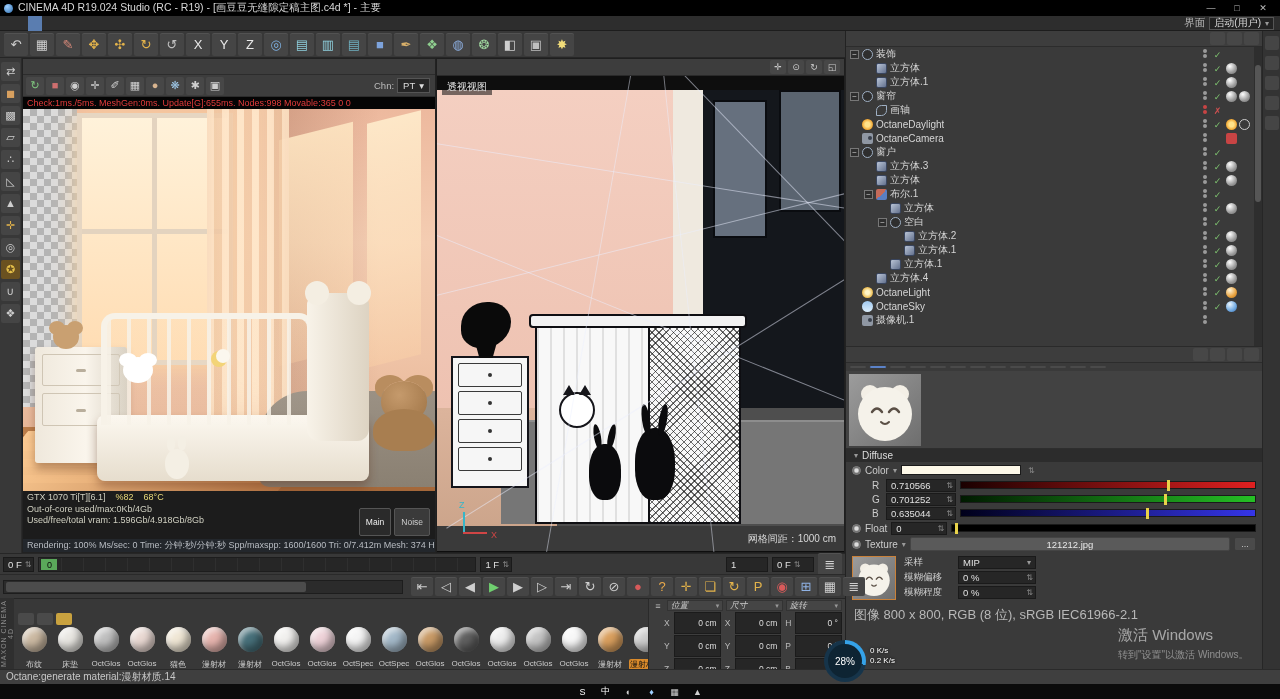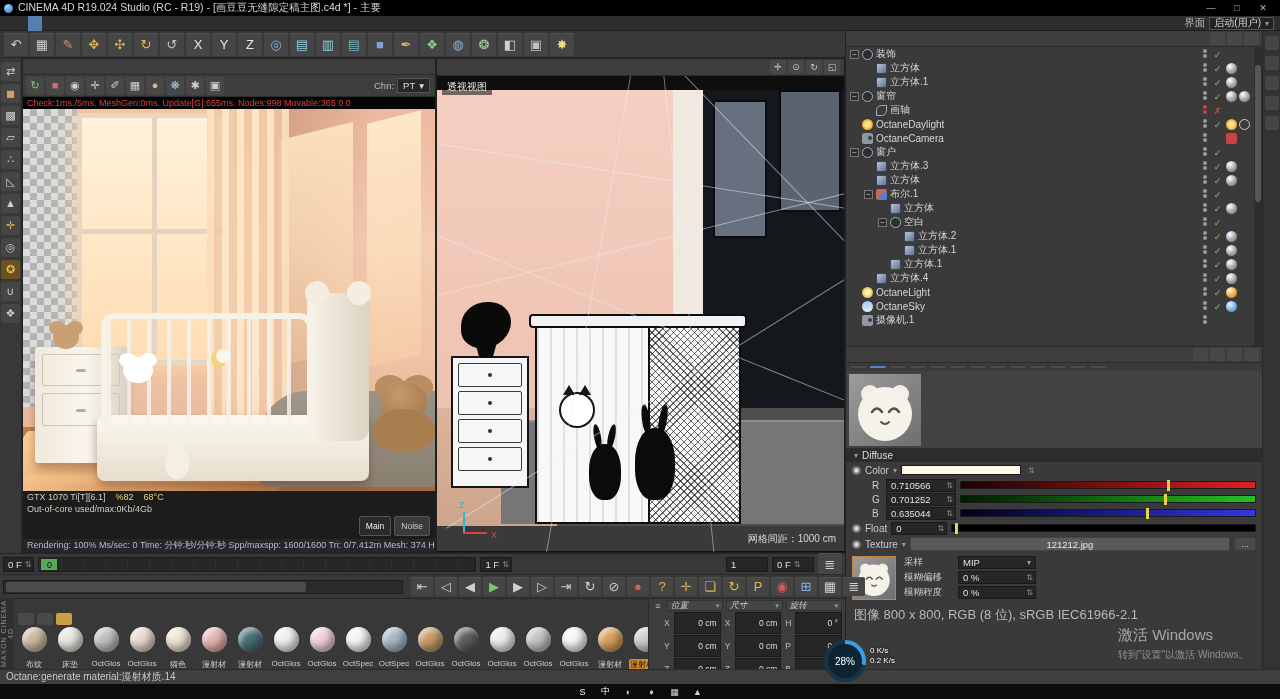--- a/index.html
+++ b/index.html
@@ -39,21 +39,21 @@
 .ov-tools{height:22px;background:#3d3d3d;display:flex;align-items:center;gap:2px;padding:0 3px;border-bottom:1px solid #2c2c2c}
 .ovt{width:18px;height:18px;background:#474747;border-radius:2px;display:flex;align-items:center;justify-content:center;flex:none}
 .ovt .tg{font-style:normal;font-size:11px;line-height:1}
 .chn{margin-left:auto;display:flex;align-items:center;gap:3px;font-size:9.5px;color:#bbb}
 .chnsel{display:flex;align-items:center;gap:4px;background:#262626;border:1px solid #555;height:15px;padding:0 5px;color:#ddd;margin-right:2px}
 .ov-status{height:12px;background:#050505;color:#e33c3c;font-size:9px;line-height:12px;padding:0 4px;white-space:nowrap;overflow:hidden}
 .ov-render{position:relative;flex:1;overflow:hidden;background:#e9b9a0}
 .ov-gpu{height:48px;background:#1c1c1c;font-size:9px;line-height:11.5px;color:#cfcfc0;padding:1px 4px;position:relative;white-space:nowrap;overflow:hidden}
 .ov-gpu .gv{color:#e8d87a;margin-left:10px}
 .gbtns{position:absolute;right:5px;bottom:3px;display:flex;gap:3px}
-.gbtns button{background:#3a3a3a;border:1px solid #555;color:#ccc;font-size:8.5px;height:20px;line-height:10px;padding:4px 6px;border-radius:2px}
+.gbtns button{background:#3a3a3a;border:1px solid #555;color:#ccc;font-size:8.5px;height:28px;line-height:10px;padding:4px 6px;border-radius:2px}
 .gbtns button.on{background:#2a2a2a;color:#eee}
 .ov-foot{height:13px;background:#23272c;color:#b8bcc2;font-size:9px;line-height:13px;padding:0 4px;white-space:nowrap;overflow:hidden}
 
 
 .rv-wall{position:absolute;inset:0;background:linear-gradient(180deg,#edb99e 0%,#f4cdb2 35%,#efc3a6 65%,#e0ac8c 100%)}
 .rv-shadowband{position:absolute;left:250px;top:0;width:164px;height:312px;background:linear-gradient(90deg,rgba(110,55,35,.22),rgba(110,55,35,0) 65%)}
 .rv-stripe1{position:absolute;left:256px;top:22px;width:74px;height:226px;background:linear-gradient(180deg,rgba(255,232,196,.85),rgba(255,212,166,.3));transform:skewY(-14deg)}
 .rv-stripe2{position:absolute;left:344px;top:8px;width:54px;height:244px;background:linear-gradient(180deg,rgba(255,236,204,.9),rgba(255,214,168,.35));transform:skewY(-14deg)}
 .rv-ck{position:absolute;left:0;top:0;width:54px;height:298px;background-color:#dcdcdc;background-image:linear-gradient(45deg,#b4b4b4 25%,transparent 25%,transparent 75%,#b4b4b4 75%),linear-gradient(45deg,#b4b4b4 25%,transparent 25%,transparent 75%,#b4b4b4 75%);background-size:14px 14px;background-position:0 0,7px 7px}
 .rv-window{position:absolute;left:54px;top:4px;width:156px;height:252px;border:5px solid #e6d6c2;background:linear-gradient(180deg,#fff2da,#ffdcb2);box-shadow:0 0 24px rgba(255,214,160,.9)}
@@ -480,20 +480,21 @@
         <div class="rv-head"></div>
         <div class="rv-bear1"></div>
       </div>
       <div class="rv-bear2"></div>
       <div class="rv-bunny"></div>
     </div>
 
     <div class="ov-gpu">
       <div><span>GTX 1070 Ti[T][6.1]</span><span class="gv">%82</span><span class="gv">68°C</span></div>
       <div>Out-of-core used/max:0Kb/4Gb</div>
+      <div>Used/free/total vram: 1.596Gb/4.918Gb/8Gb</div>
       <div class="gbtns">
         <button class="on">Main</button>
         <button>Noise</button>
       </div>
     </div>
     <div class="ov-foot">Rendering: 100%   Ms/sec: 0   Time: 分钟:秒/分钟:秒   Spp/maxspp: 1600/1600   Tri: 0/7.412m Mesh: 374 Hair: 0</div>
   </div>
 
   <div class="vp">
     <div class="vp-menu">

